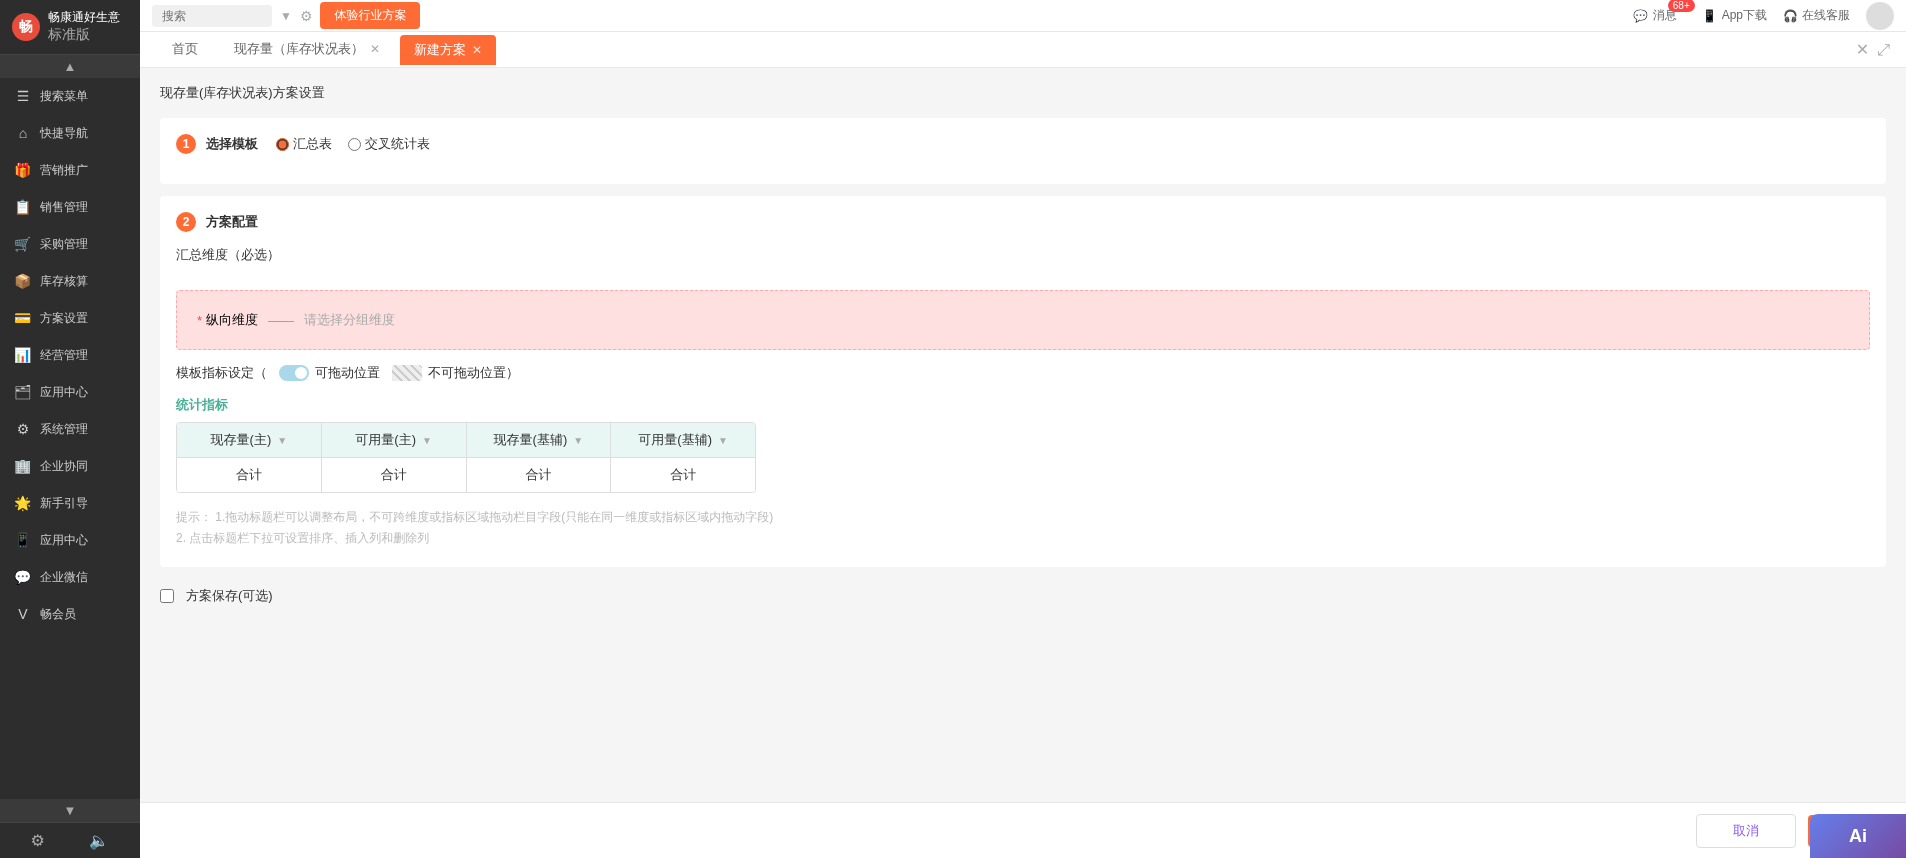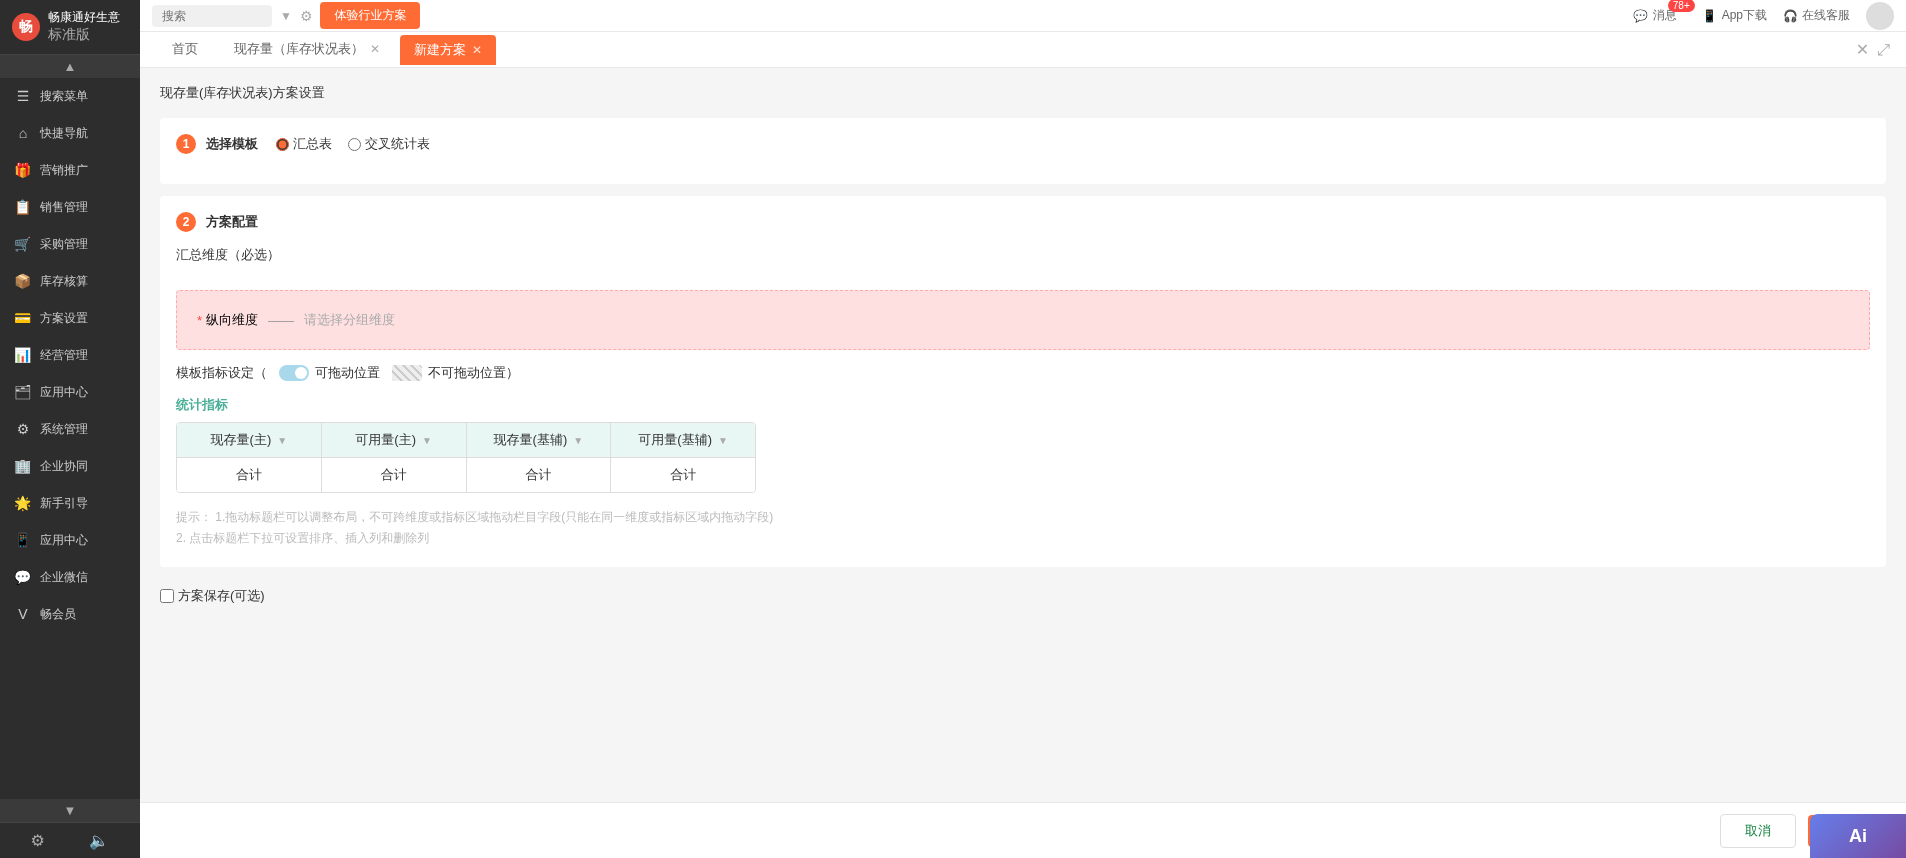--- a/index.html
+++ b/index.html
@@ -170,35 +170,35 @@
       display: flex; align-items: center; justify-content: center;
       border-right: 1px solid #ddd;
     }
     .stats-td:last-child { border-right: none; }
 
     
     .tips-section { margin-top: 16px; font-size: 12px; color: #bbb; }
     .tips-section p { margin-bottom: 4px; }
 
     
-    .scheme-save { display: flex; align-items: center; gap: 4px; margin-top: 20px; font-size: 13px; color: #333; }
+    .scheme-save { display: flex; align-items: center; gap: 12px; margin-top: 20px; font-size: 13px; color: #333; }
     .scheme-save input[type="checkbox"] { width: 14px; height: 14px; }
 
     
     .bottom-bar {
       height: 56px;
       background: #fff;
       border-top: 1px solid #e8e8e8;
       display: flex; align-items: center; justify-content: flex-end;
       padding: 0 24px; gap: 12px;
       flex-shrink: 0;
     }
     .btn-cancel {
-      padding: 7px 24px; border: 1px solid #ddd; background: #fff;
-      color: #15803d; border-radius: 4px; font-size: 13px; cursor: pointer;
+      padding: 7px 36px; border: 1px solid #ddd; background: #fff;
+      color: #8b5cf6; border-radius: 4px; font-size: 13px; cursor: pointer;
     }
     .btn-query {
       padding: 7px 24px; background: #ff6b35; color: white;
       border: none; border-radius: 4px; font-size: 13px; cursor: pointer;
     }
 
     
     .ai-badge {
       position: fixed; right: 0; bottom: 0;
       background: linear-gradient(135deg, #667eea, #764ba2);
@@ -296,21 +296,21 @@
     <div class="topbar-left">
       <input class="topbar-search" type="text" placeholder="搜索" style="">
       <span class="topbar-chevron">▼</span>
       <span class="topbar-gear">⚙</span>
       <button class="topbar-btn">体验行业方案</button>
     </div>
     <div class="topbar-right">
       <div class="badge-item" style="position:relative;padding-right:10px;">
         <span>💬</span>
         <span>消息</span>
-        <span class="badge-count">78+</span>
+        <span class="badge-count">68+</span>
       </div>
       <div class="badge-item">
         <span>📱</span>
         <span>App下载</span>
       </div>
       <div class="badge-item">
         <span>🎧</span>
         <span>在线客服</span>
       </div>
       <div class="topbar-avatar"></div>

